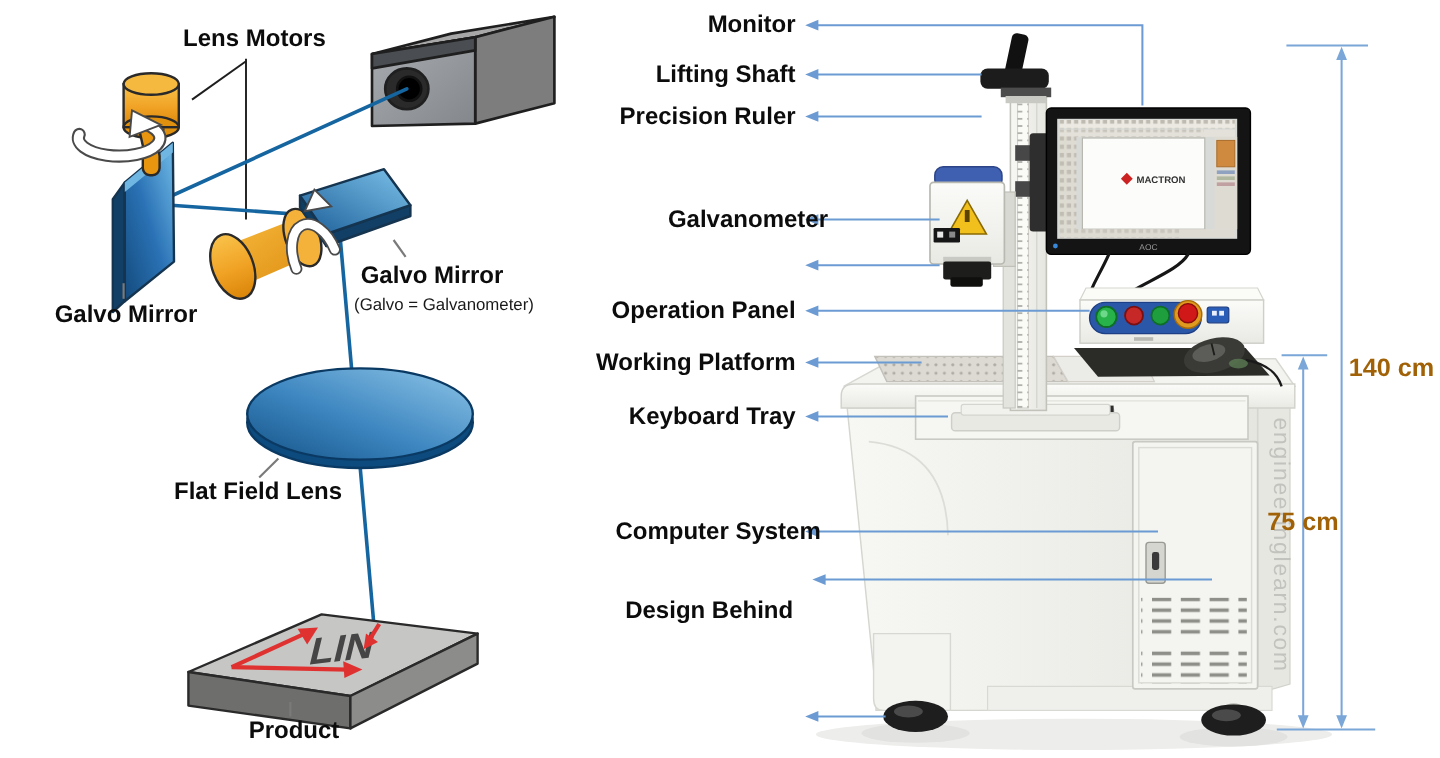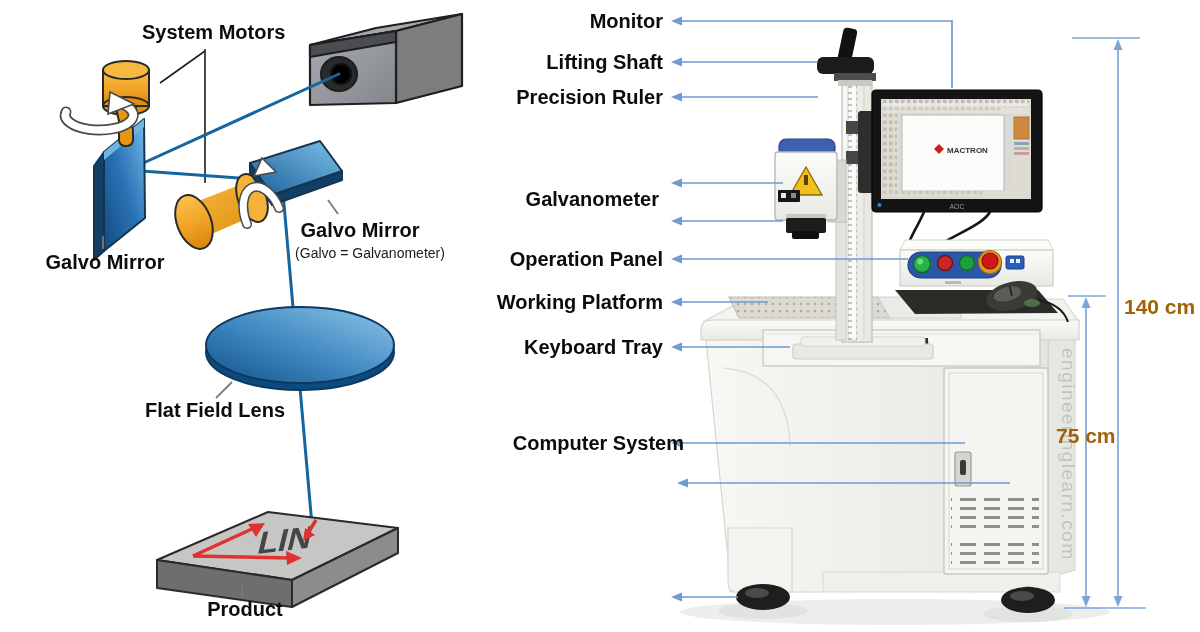--- a/index.html
+++ b/index.html
@@ -360,32 +360,33 @@
 
     <line x1="1068" y1="296" x2="1106" y2="296"></line>
     <line x1="1086" y1="302" x2="1086" y2="602"></line>
     <polygon points="1086,297 1081.5,308 1090.5,308" stroke="none"></polygon>
     <polygon points="1086,607 1081.5,596 1090.5,596" stroke="none"></polygon>
 
     <line x1="1064" y1="608" x2="1146" y2="608"></line>
   </g>
 </svg>
 
-<div class="lbl center" style="left:142px; top:20px; width:140px;">System Motors</div>
+<div class="lbl center" style="left:142px; top:20px; width:140px;">Lens Motors</div>
 <div class="lbl center" style="left:30px; top:250px; width:150px;">Galvo Mirror</div>
 <div class="lbl center" style="left:285px; top:218px; width:150px;">Galvo Mirror</div>
 <div class="lbl center" style="left:135px; top:398px; width:160px;">Flat Field Lens</div>
 <div class="lbl small center" style="left:275px; top:245px; width:190px;">(Galvo = Galvanometer)</div>
 <div class="lbl center" style="left:180px; top:597px; width:130px;">Product</div>
 
 <div class="lbl rightal" style="right:537px; top:9px;">Monitor</div>
 <div class="lbl rightal" style="right:537px; top:50px;">Lifting Shaft</div>
 <div class="lbl rightal" style="right:537px; top:85px;">Precision Ruler</div>
-<div class="lbl rightal" style="right:541px; top:171px;margin-top:16px;">Galvanometer</div>
+<div class="lbl rightal" style="right:510px; top:171px;">Galvanometer</div>
 <div class="lbl rightal" style="right:537px; top:247px;">Operation Panel</div>
 <div class="lbl rightal" style="right:537px; top:290px;">Working Platform</div>
 <div class="lbl rightal" style="right:537px; top:335px;">Keyboard Tray</div>
 <div class="lbl rightal" style="right:516px; top:431px;">Computer System</div>
+<div class="lbl rightal" style="right:539px; top:497px;">Design Behind</div>
 
 <div class="dim" style="left:1124px; top:295px;">140 cm</div>
 <div class="dim" style="left:1056px; top:424px;">75 cm</div>
 
 </div>
 
 </body></html>

